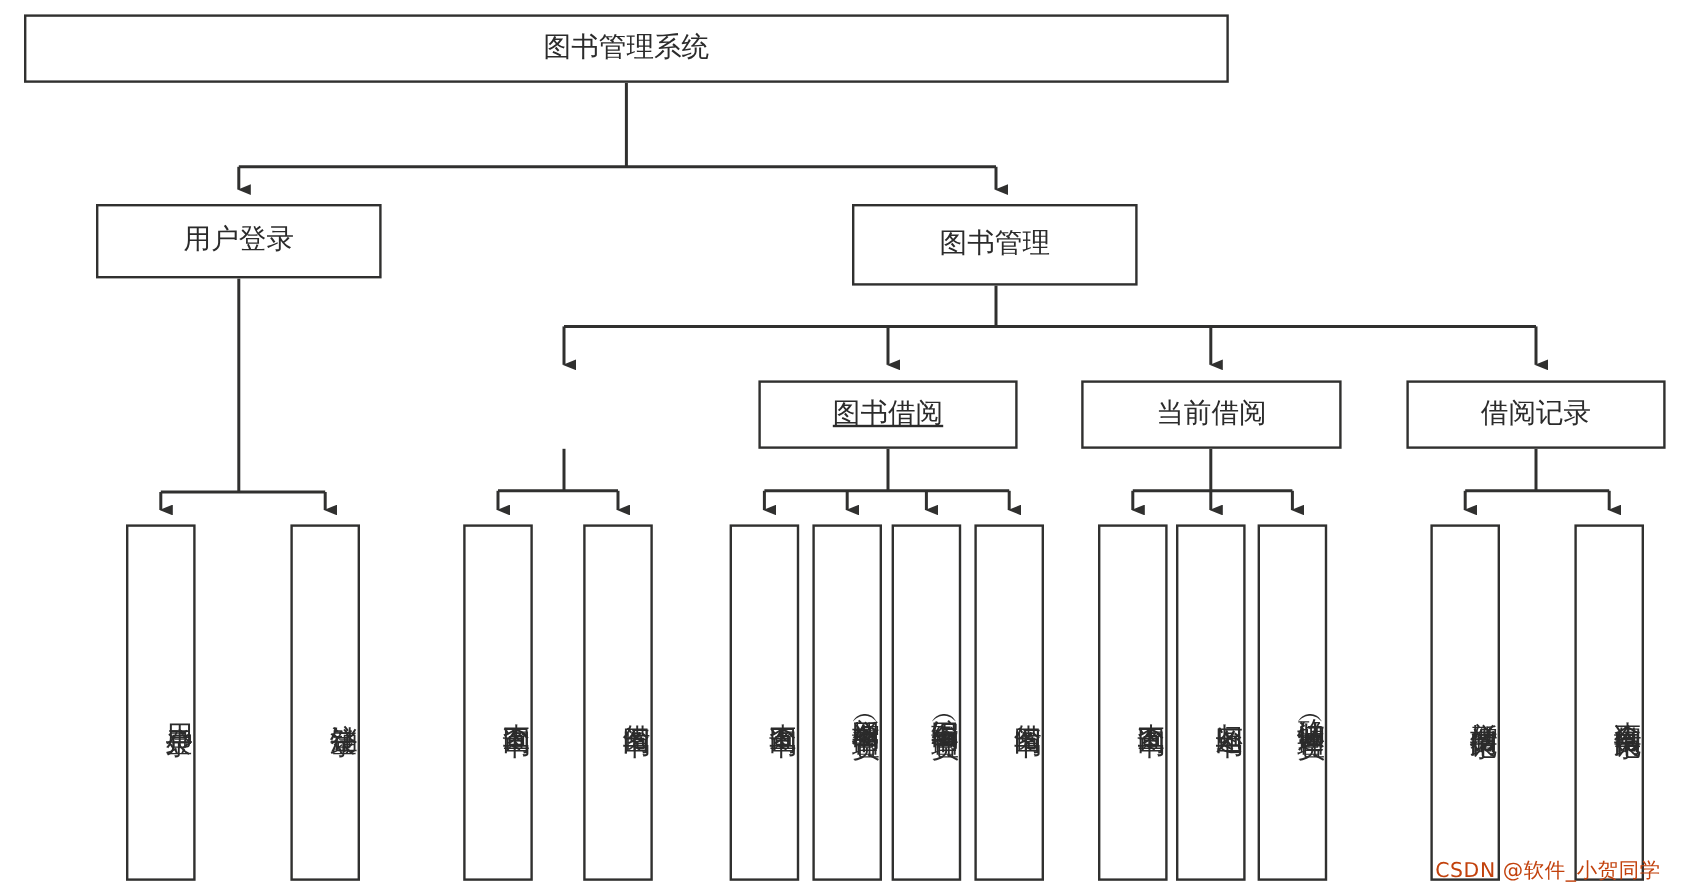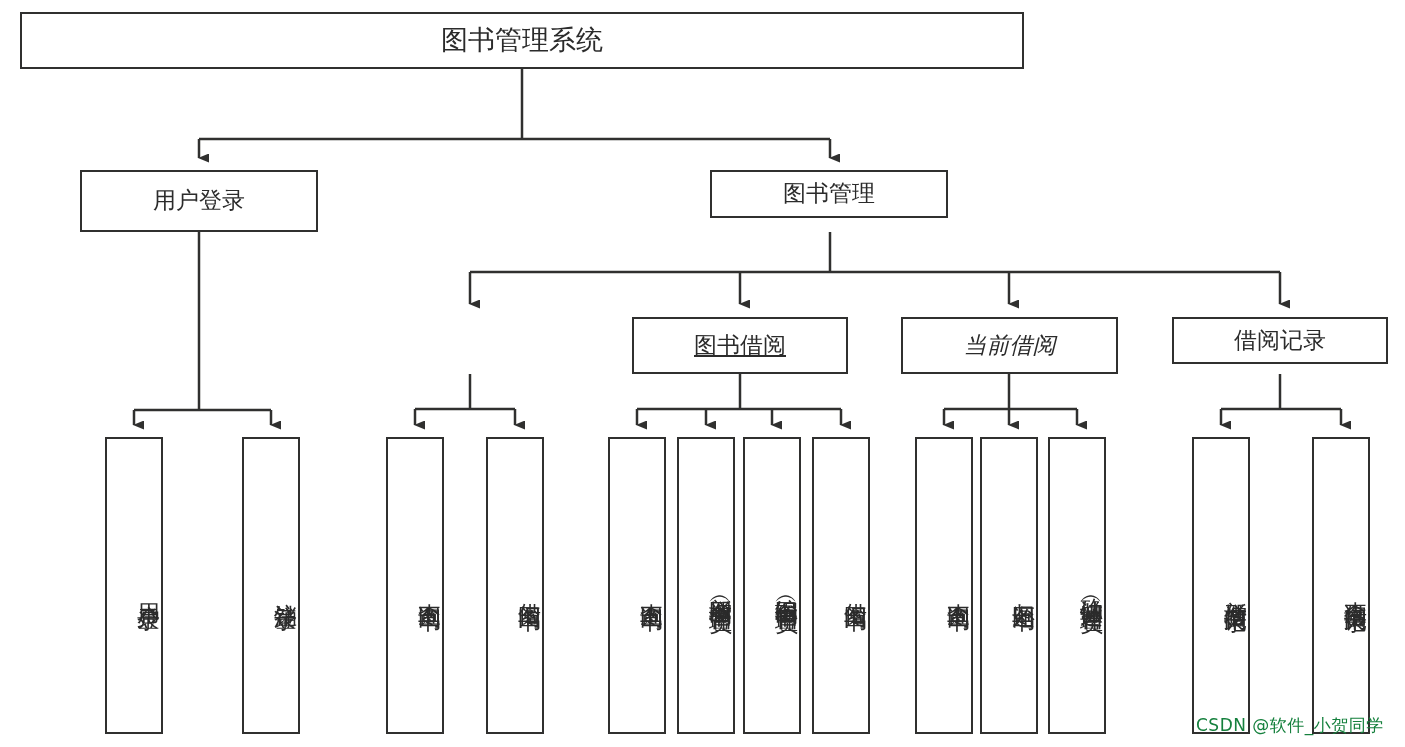--- a/index.html
+++ b/index.html
@@ -35,34 +35,34 @@
     display: flex;
     align-items: center;
     justify-content: center;
     text-align: center;
     line-height: 1.12;
   }
   .node.horizontal {
     font-size: 23px;
   }
   .node.root {
-    font-size: 27px;
+    font-size: 23px;
   }
   .node.vertical {
     writing-mode: vertical-rl;
     text-orientation: upright;
     font-size: 23px;
     letter-spacing: 2px;
     align-items: flex-start;
     justify-content: center;
     padding-top: 6px;
   }
   .watermark {
     position: absolute;
-    color: #15803d;
+    color: #c2410c;
     font-size: 17px;
     white-space: nowrap;
     letter-spacing: 0.5px;
   }
 </style>
 </head>
 <body>
 
 <div id="canvas">
 
@@ -113,25 +113,25 @@
       <path d="M1280,374 L1280,409"></path>
       <path d="M1221,409 L1341,409"></path>
       <path d="M1221,409 L1221,425" marker-end="url(#arrow)"></path>
       <path d="M1341,409 L1341,425" marker-end="url(#arrow)"></path>
     </g>
   </svg>
 
   <div class="node root" style="left:20px; top:12px; width:1004px; height:57px;">图书管理系统</div>
 
   <div class="node horizontal" style="left:80px; top:170px; width:238px; height:62px;">用户登录</div>
-  <div class="node horizontal" style="left:710px; top:170px; width:238px; height:48px;">图书管理</div>
+  <div class="node horizontal" style="left:710px; top:170px; width:238px; height:68px;">图书管理</div>
 
   <div class="node horizontal" style="left:632px; top:317px; width:216px; height:57px;text-decoration:underline;">图书借阅</div>
-  <div class="node horizontal" style="left:901px; top:317px; width:217px; height:57px;font-style:italic;">当前借阅</div>
-  <div class="node horizontal" style="left:1172px; top:317px; width:216px; height:47px;">借阅记录</div>
+  <div class="node horizontal" style="left:901px; top:317px; width:217px; height:57px;">当前借阅</div>
+  <div class="node horizontal" style="left:1172px; top:317px; width:216px; height:57px;">借阅记录</div>
 
   <div class="node vertical" style="left:105px; top:437px; width:58px; height:297px;">用户登录</div>
   <div class="node vertical" style="left:242px; top:437px; width:58px; height:297px;">注销登录</div>
 
   <div class="node vertical" style="left:386px; top:437px; width:58px; height:297px;">查询图书</div>
   <div class="node vertical" style="left:486px; top:437px; width:58px; height:297px;">借阅图书</div>
 
   <div class="node vertical" style="left:608px; top:437px; width:58px; height:297px;">查询图书</div>
   <div class="node vertical" style="left:677px; top:437px; width:58px; height:297px;">新增图书（管理员）</div>
   <div class="node vertical" style="left:743px; top:437px; width:58px; height:297px;">编辑图书（管理员）</div>

